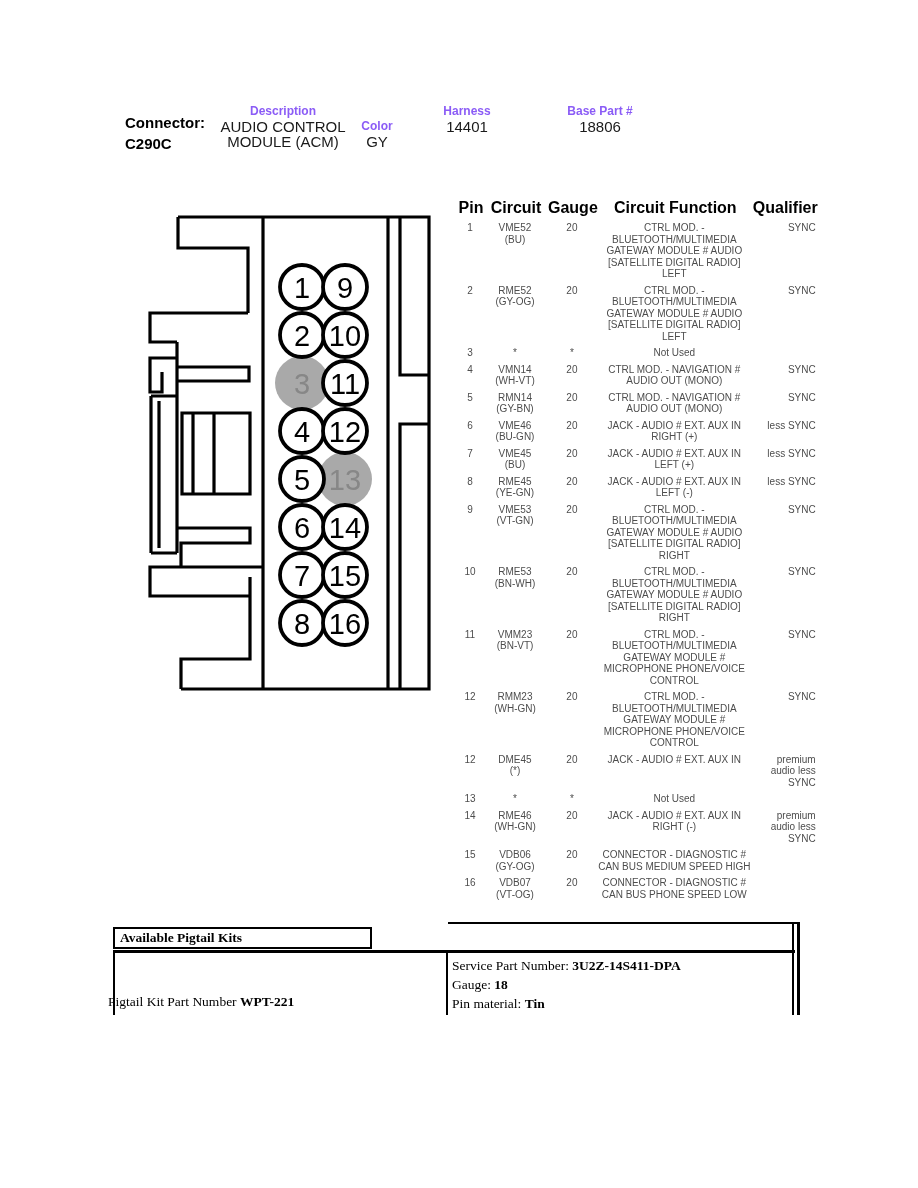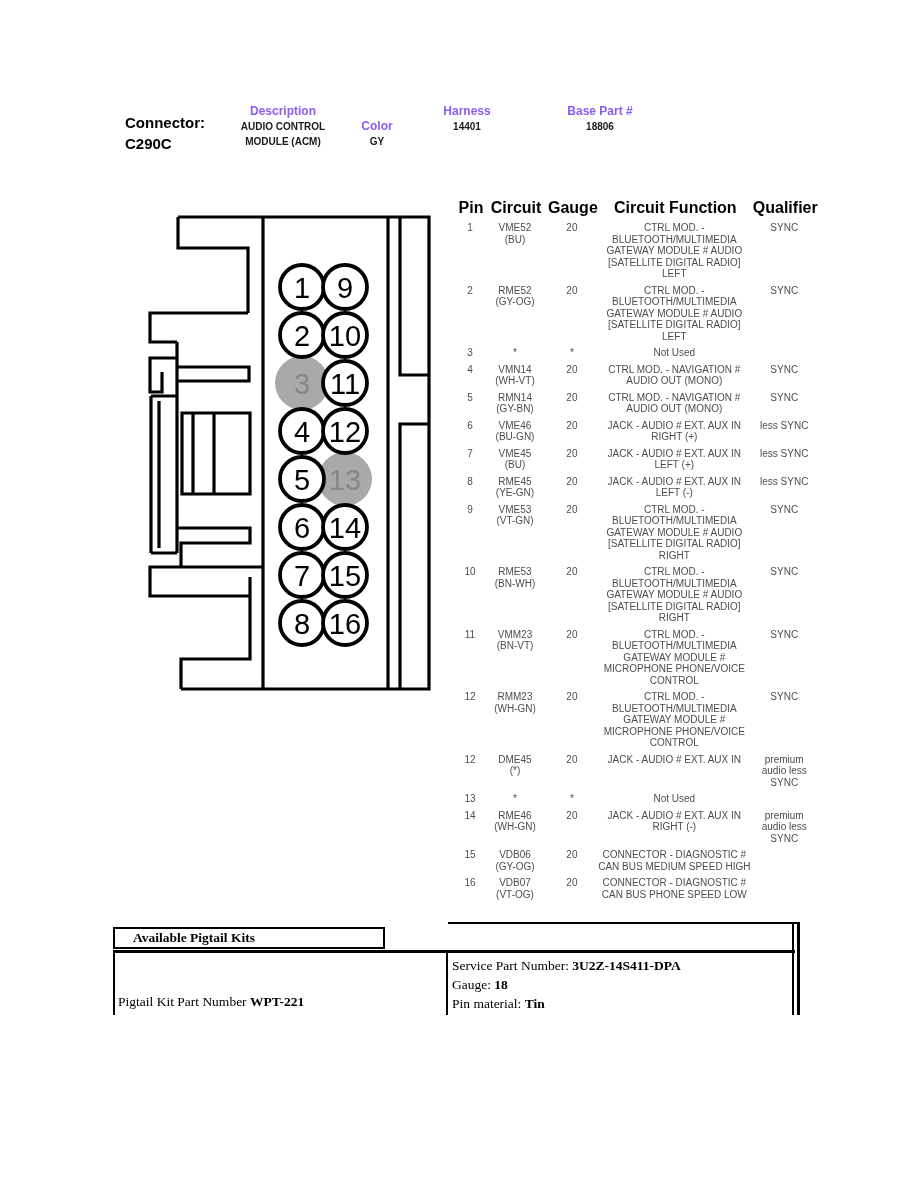--- a/index.html
+++ b/index.html
@@ -3,32 +3,32 @@
 <meta charset="utf-8">
 <style>
   html,body{margin:0;padding:0;background:#fff;}
   .page{position:relative;width:918px;height:1188px;background:#fff;overflow:hidden;
         font-family:"Liberation Sans",sans-serif;color:#000;}
   .abs{position:absolute;}
   
   .conn-block{left:125px;top:112px;font-size:15px;font-weight:bold;line-height:21px;}
   .hcol{text-align:center;}
   .hcol .lbl{font-weight:bold;font-size:12px;line-height:15px;color:#8b5cf6;}
-  .hcol .val{font-weight:bold;font-size:10px;line-height:15px;color:#1a1a1a;}
+  .hcol .val{font-weight:normal;font-size:15px;line-height:15px;color:#1a1a1a;}
   
   .pintable{position:absolute;left:458px;top:199px;border-collapse:collapse;table-layout:fixed;}
   .pintable th{font-size:16px;font-weight:bold;color:#000;text-align:center;padding:0 0 5px 0;vertical-align:top;}
   .pintable th.ql{text-align:left;}
   .pintable td{font-size:10px;line-height:11.5px;color:#4d4d4d;vertical-align:top;padding:0 2px 5px 0;}
   .pintable td.c{text-align:center;}
   .pintable td.fn{text-align:center;}
-  .pintable td.ql{text-align:center;}
+  .pintable td.ql{text-align:right;}
   .line{position:absolute;background:#000;}
   .pk-titlebox{position:absolute;left:113px;top:927px;width:250px;height:18px;border:2px solid #000;
-               font-family:"Liberation Serif",serif;font-weight:bold;font-size:13.5px;line-height:18px;padding-left:18px;}
+               font-family:"Liberation Serif",serif;font-weight:bold;font-size:13.5px;line-height:18px;padding-left:5px;}
   .pk-text{position:absolute;font-family:"Liberation Serif",serif;font-size:13.5px;line-height:19px;color:#000;white-space:nowrap;}
   .b{font-weight:bold;}
 </style>
 </head>
 <body>
 
 <div class="page">
 
   <div class="abs conn-block">
     <div>Connector:</div>
@@ -303,21 +303,21 @@
   <div class="pk-titlebox">
     <span>Available Pigtail Kits</span>
   </div>
   <div class="line" style="left:448px;top:922px;width:352px;height:2px;"></div>
   <div class="line" style="left:792px;top:922px;width:2px;height:93px;"></div>
   <div class="line" style="left:797px;top:922px;width:3px;height:93px;"></div>
   <div class="line" style="left:113px;top:950px;width:682px;height:3px;"></div>
   <div class="line" style="left:113px;top:953px;width:2px;height:62px;"></div>
   <div class="line" style="left:446px;top:953px;width:2px;height:62px;"></div>
 
-  <div class="pk-text" style="left:118px;top:992px;">
+  <div class="pk-text" style="left:108px;top:992px;">
     <span>Pigtail Kit Part Number </span><span class="b">WPT-221</span>
   </div>
   <div class="pk-text" style="left:452px;top:956px;">
     <span>Service Part Number: </span><span class="b">3U2Z-14S411-DPA</span>
   </div>
   <div class="pk-text" style="left:452px;top:975px;">
     <span>Gauge: </span><span class="b">18</span>
   </div>
   <div class="pk-text" style="left:452px;top:994px;">
     <span>Pin material: </span><span class="b">Tin</span>

